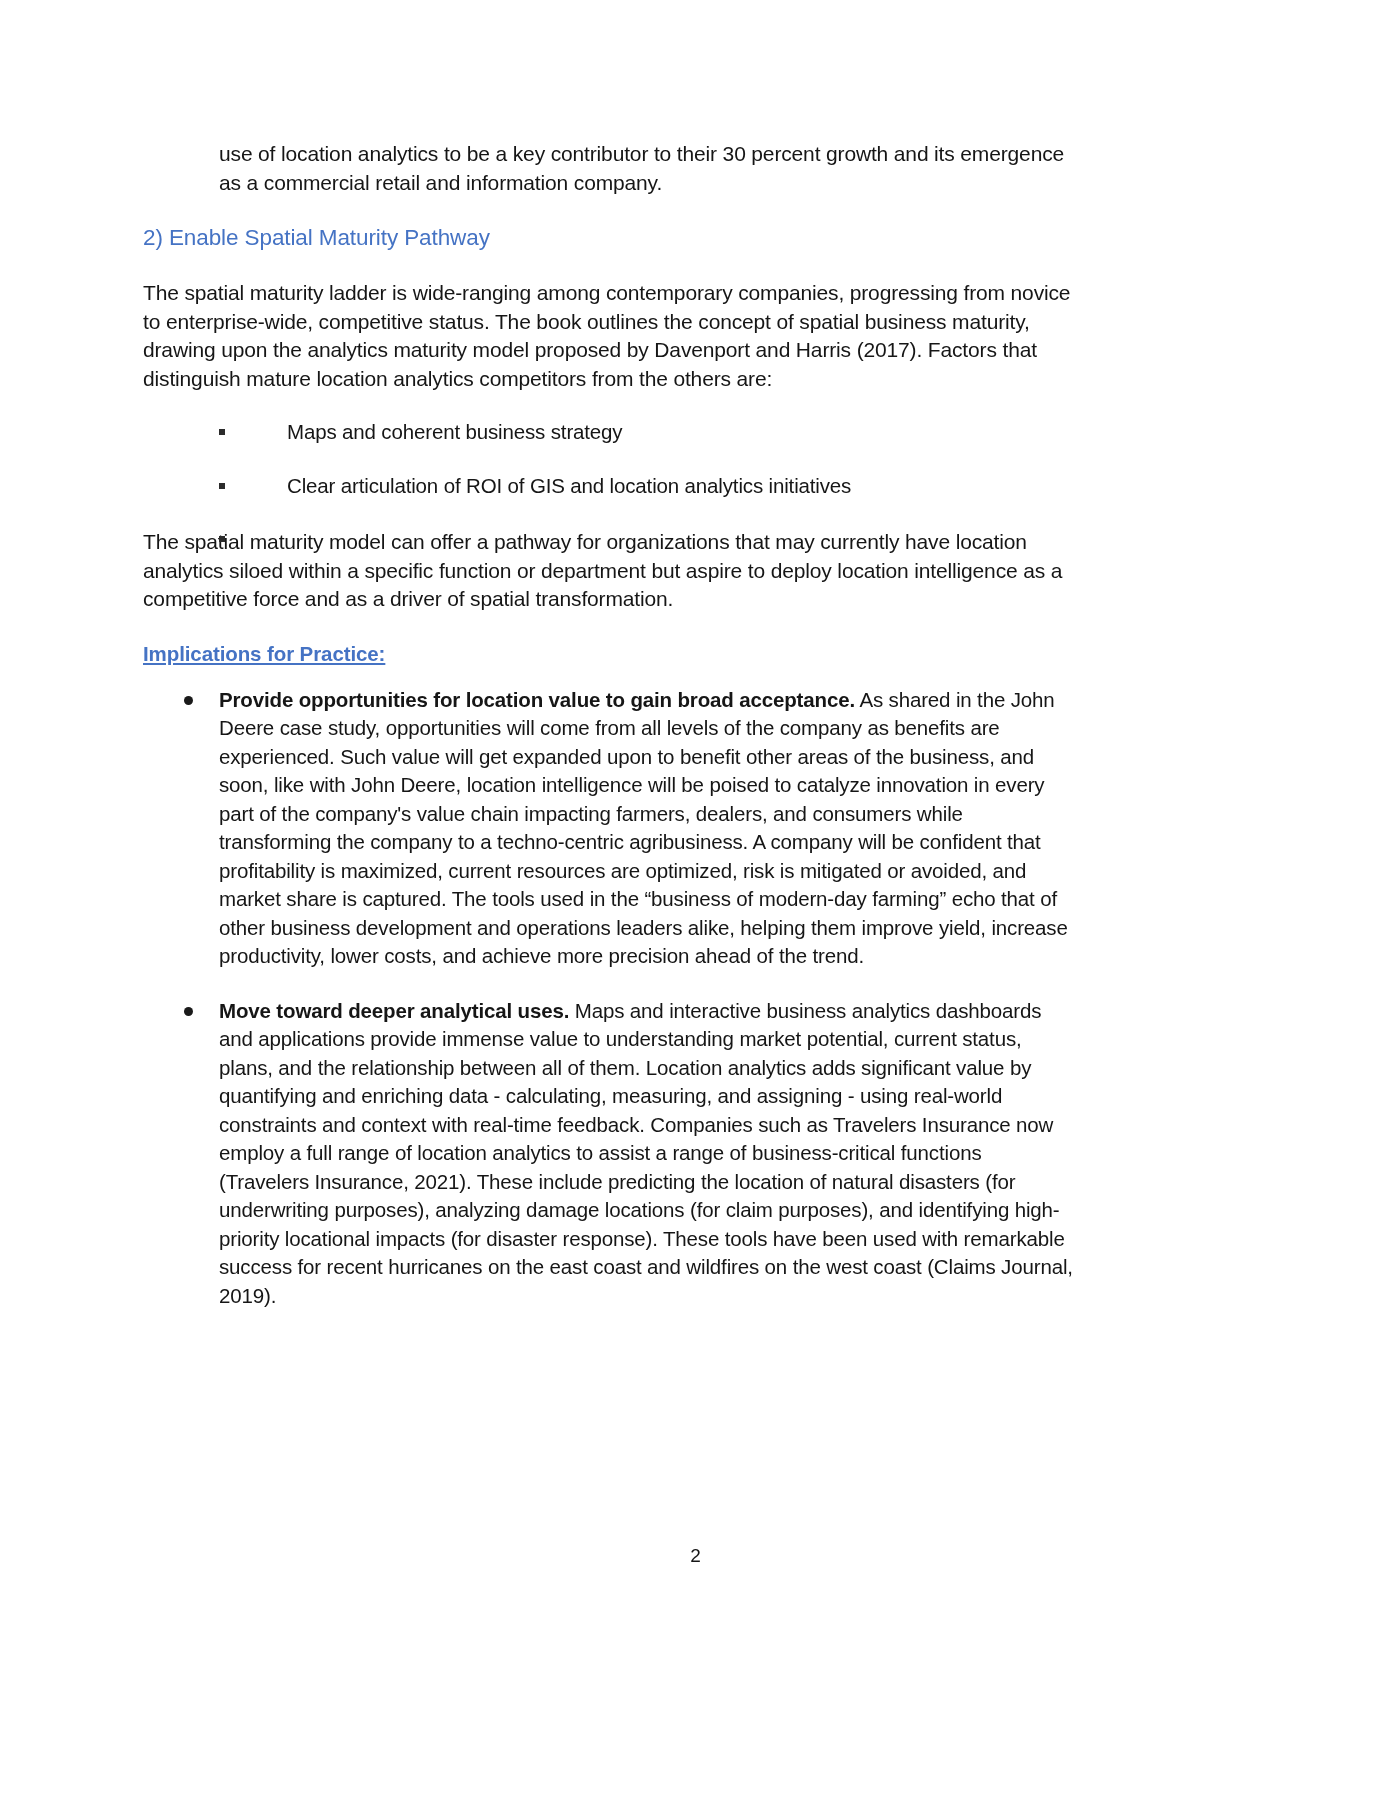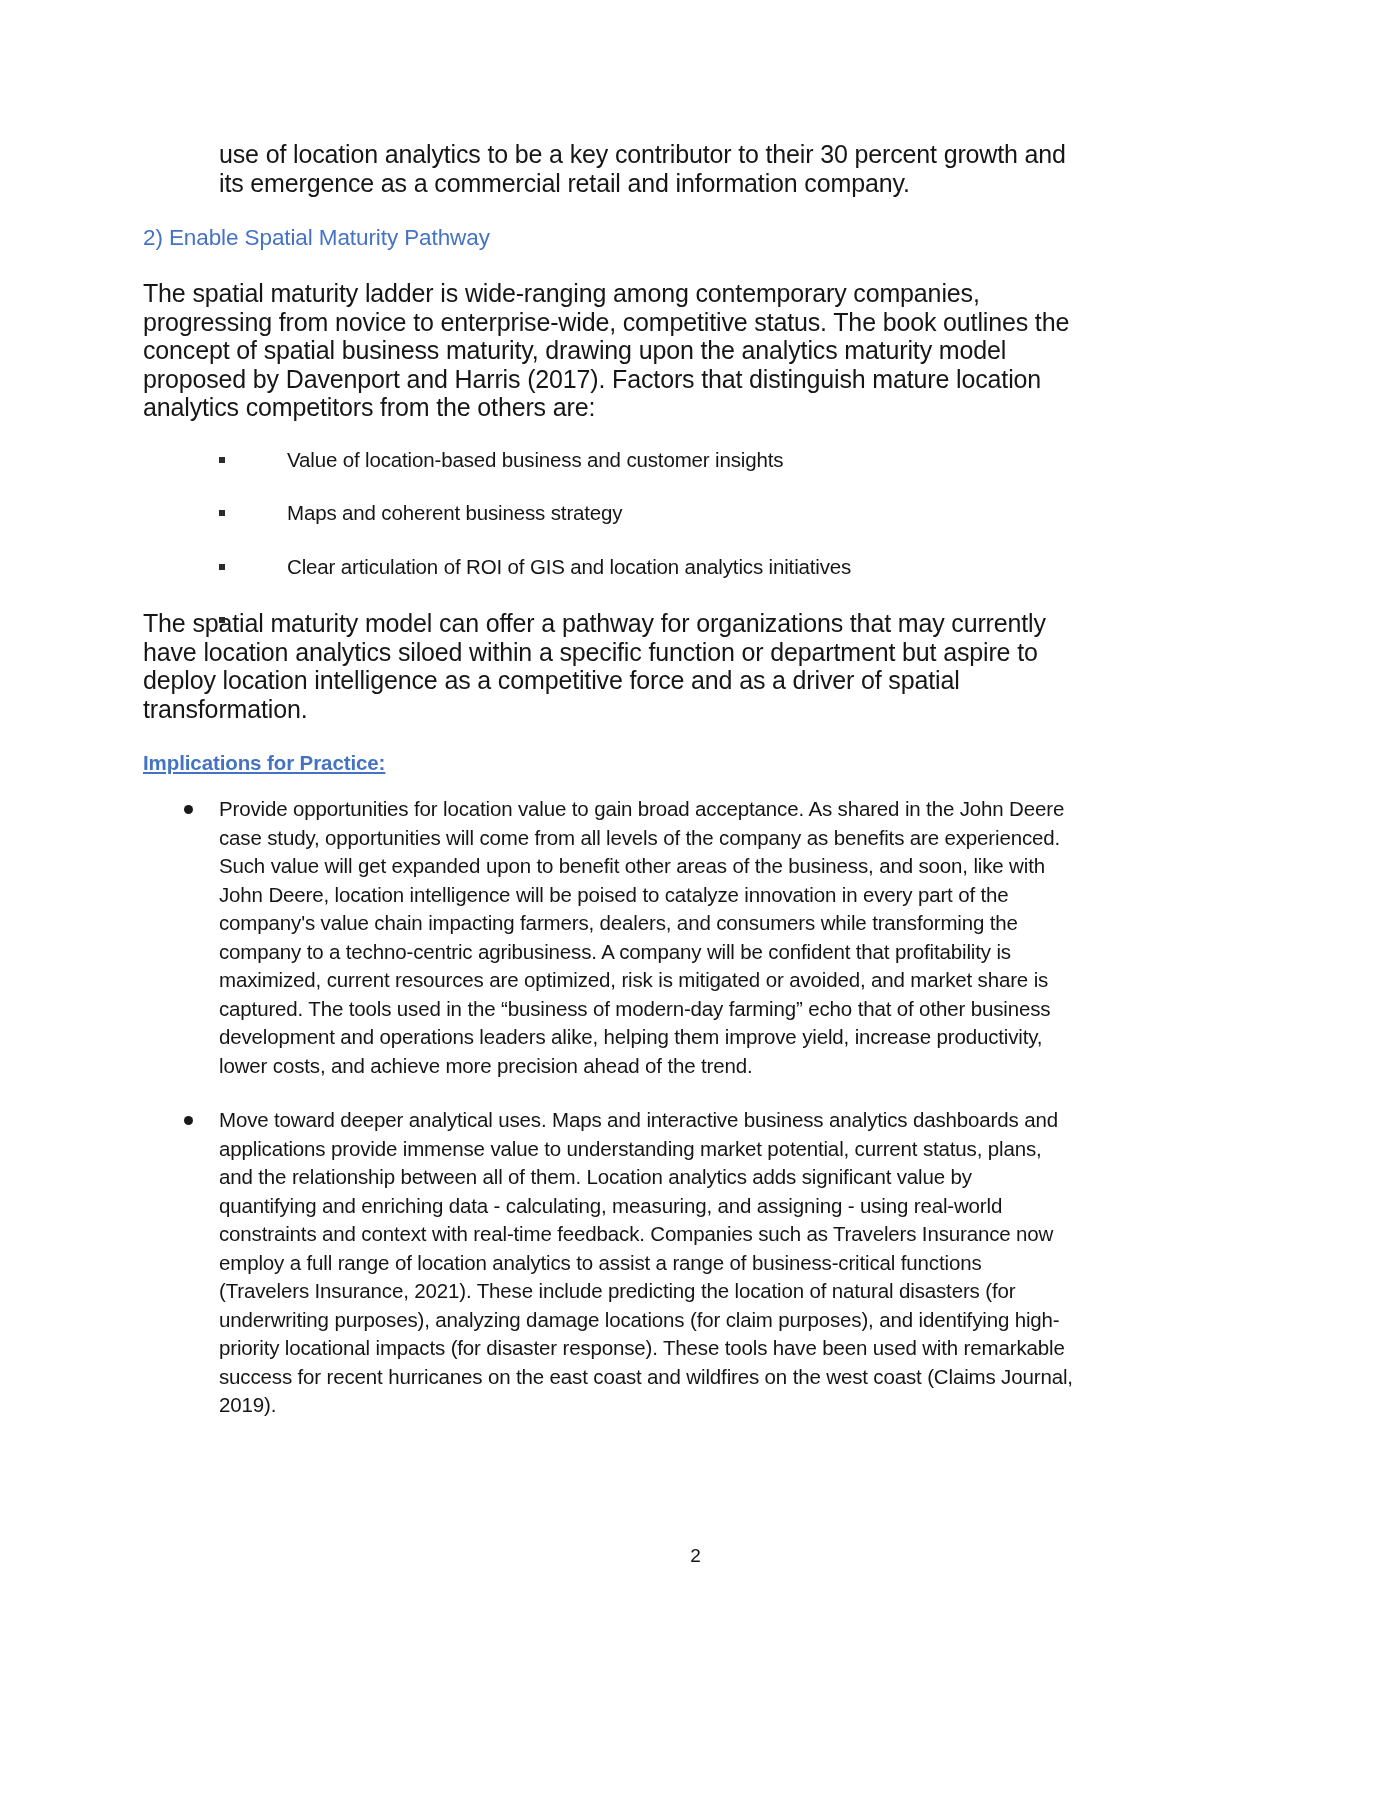--- a/index.html
+++ b/index.html
@@ -24,21 +24,21 @@
   }
   .content {
     position: absolute;
     left: 143px;
     top: 140px;
     width: 930px;
   }
 
   
   .para {
-    font-size: 25px;
+    font-size: 21px;
     line-height: 28.5px;
     color: #161616;
     margin: 0 0 18px 0;
     text-align: left;
     letter-spacing: -0.15px;
   }
   .para.indented {
     margin-left: 76px;
     width: 854px;
   }
@@ -113,21 +113,21 @@
     position: absolute;
     left: 41px;
     top: 10px;
     width: 9px;
     height: 9px;
     border-radius: 50%;
     background: #1a1a1a;
     display: block;
   }
   .lead-in {
-    font-weight: normal;
+    font-weight: bold;
   }
 
   .page-number {
     position: absolute;
     left: 0;
     right: 0;
     top: 1545px;
     text-align: center;
     font-size: 19px;
     color: #161616;
@@ -139,24 +139,20 @@
 <div class="page">
   <div class="content">
 
     <p class="para indented">use of location analytics to be a key contributor to their 30 percent growth and its emergence as a commercial retail and information company.</p>
 
     <h2 class="section-heading">2) Enable Spatial Maturity Pathway</h2>
 
     <p class="para flush">The spatial maturity ladder is wide-ranging among contemporary companies, progressing from novice to enterprise-wide, competitive status. The book outlines the concept of spatial business maturity, drawing upon the analytics maturity model proposed by Davenport and Harris (2017). Factors that distinguish mature location analytics competitors from the others are:</p>
 
     <ul class="square-list">
-      <li>
-        <span class="sq-bullet"></span>
-        <span>Value of location-based business and customer insights</span>
-      </li>
       <li>
         <span class="sq-bullet"></span>
       </li>
       <li>
         <span class="sq-bullet"></span>
         <span>Maps and coherent business strategy</span>
       </li>
       <li>
         <span class="sq-bullet"></span>
         <span>Clear articulation of ROI of GIS and location analytics initiatives</span>

